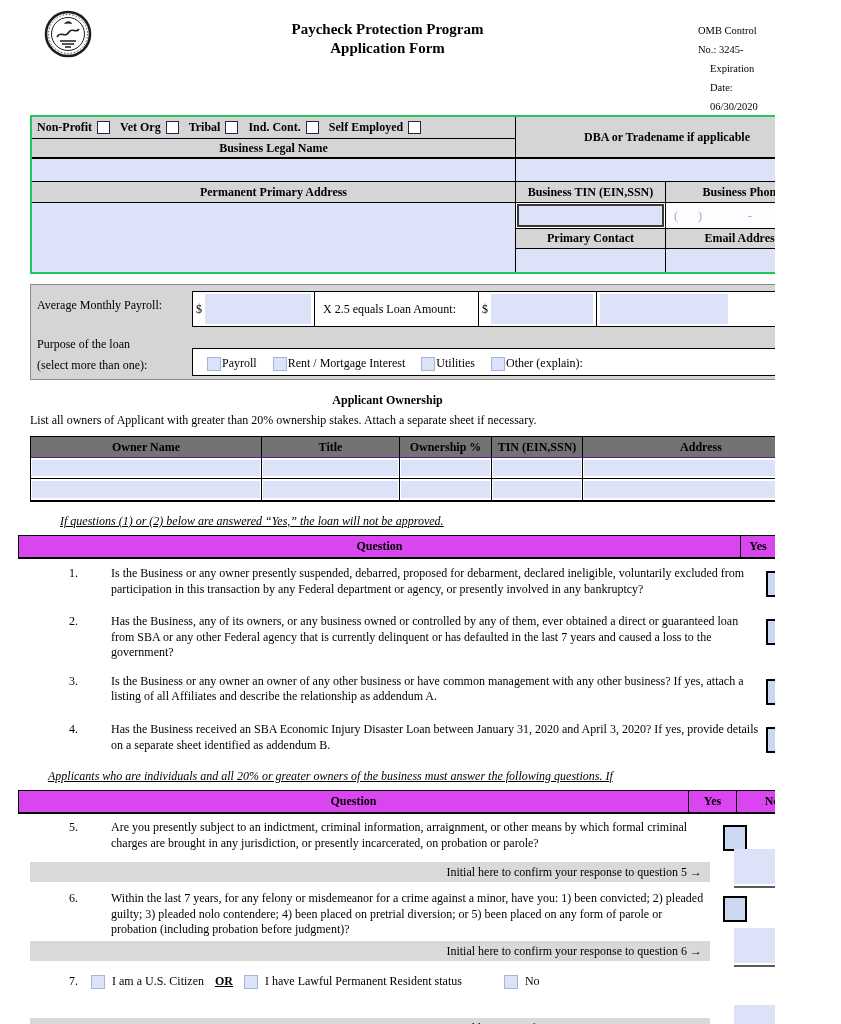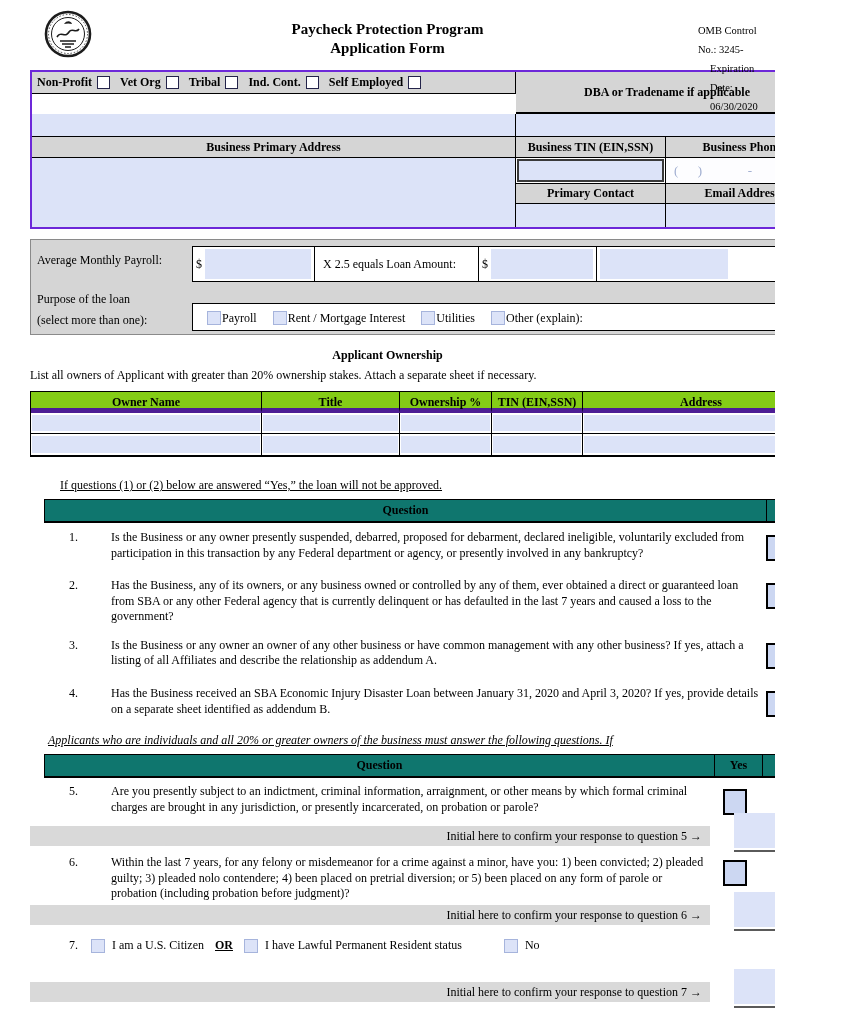--- a/index.html
+++ b/index.html
@@ -11,21 +11,21 @@
   
   .hdr { position:relative; height:70px; }
   .logo { position:absolute; left:44px; top:10px; width:48px; height:48px; }
   .hdr-title { position:absolute; left:0; right:0; top:20px; text-align:center; font-weight:bold; font-size:15px; line-height:1.25; }
   .hdr-omb { position:absolute; left:698px; top:22px; font-size:10.5px; line-height:1.8; }
   .hdr-omb .l2 { padding-left:12px; }
   
   .t1 { margin-left:30px; width:790px; display:grid; box-sizing:border-box;
         grid-template-columns:484px 150px 152px;
         grid-template-rows:22px 20px 23px 21px 26px 20px 23px;
-        border:2px solid #6d28d9; }
+        border:2px solid #22c55e;margin-top:45px; }
   .t1 > div { box-sizing:border-box; }
   .gray { background:#d5d5d5; }
   .blue { background:#dce3f8; }
   .bR { border-right:1px solid #000; }
   .bB { border-bottom:1px solid #000; }
   .bB2 { border-bottom:2px solid #000; }
   .hcell { font-weight:bold; text-align:center; display:flex; align-items:center; justify-content:center; }
   .c-entity { grid-row:1; grid-column:1; display:flex; align-items:center; gap:10px; padding-left:5px; font-weight:bold; }
   .ent { display:inline-flex; align-items:center; gap:5px; white-space:nowrap; }
   .cb-w { display:inline-block; width:11px; height:11px; background:#fff; border:1px solid #24244a; }
@@ -54,40 +54,40 @@
   .payroll-box > div { box-sizing:border-box; }
   .pb-cash { display:flex; align-items:stretch; padding:2px 3px; gap:3px; }
   .pb-cash .cur { align-self:center; }
   .fill-blue { background:#dce3f8; flex:1; }
   .pb-mid { display:flex; align-items:center; padding-left:8px; }
   .t2r2 { display:flex; margin-top:5px; }
   .t2-label2 { width:155px; line-height:1.75; padding-top:2px; }
   .purpose-wrap { width:622px; display:flex; flex-direction:column; justify-content:flex-end; }
   .purpose-box { height:28px; border:1px solid #000; background:#fff; display:flex; align-items:flex-end;
                  gap:16px; padding:0 0 4px 14px; box-sizing:border-box; }
-  .pur { display:inline-flex; align-items:flex-start; gap:1px; white-space:nowrap; }
+  .pur { display:inline-flex; align-items:center; gap:1px; white-space:nowrap; }
   .cb-s { display:inline-block; width:12px; height:12px; background:#dce3f8; border:1px solid #a6b4dc; }
   
   .own-title { margin-top:13px; text-align:center; font-weight:bold; }
   .own-instr { margin:5px 0 0 30px; }
   .own { margin:8px 0 0 30px; width:790px; display:grid; box-sizing:border-box;
          grid-template-columns:231px 138px 92px 91px 1fr;
          border:1px solid #000; border-bottom:2px solid #000; }
   .own > div { box-sizing:border-box; height:21px; }
-  .oh { background:#84cc16; font-weight:bold; text-align:center; line-height:21px; border-bottom:5px solid #4c1d95; }
+  .oh { background:#737373; font-weight:bold; text-align:center; line-height:21px; border-bottom:1px solid #4c1d95; }
   .oc { background:#fff; border-bottom:1px solid #000; padding:2px 1px; height:24px; }
   .oc-inner { background:#dce3f8; height:100%; }
   .oc:nth-last-child(-n+5){ border-bottom:none; }
   
-  .warn1 { margin:20px 0 5px 60px; }
+  .warn1 { margin:11px 0 5px 60px; font-style:italic; }
   .warn1 span, .warn2 span { text-decoration:underline; display:block; width:fit-content; line-height:1.45; }
   .warn2 { margin:10px 0 4px 48px; font-style:italic; }
   
-  .qh { margin:5px 0 0 44px; width:790px; display:grid; box-sizing:border-box;
-        border:1px solid #000; border-bottom:2px solid #000; background:#0f766e; font-weight:bold; }
+  .qh { margin:5px 0 0 18px; width:790px; display:grid; box-sizing:border-box;
+        border:1px solid #000; border-bottom:2px solid #000; background:#d946ef; font-weight:bold; }
   .qh1 { grid-template-columns:722px 35px 1fr; }
   .qh2 { grid-template-columns:670px 48px 1fr; }
   .qh > div { box-sizing:border-box; height:21px; line-height:21px; text-align:center; }
   .qh > div:not(:last-child){ border-right:1px solid #000; }
   .qrow { display:flex; margin-left:30px; width:790px; line-height:1.3; }
   .qnum { width:30px; text-align:right; padding-left:18px; box-sizing:content-box; flex:none; }
   .qtext { margin-left:33px; flex:none; }
   .w1 .qtext { width:648px; }
   .w2 .qtext { width:596px; }
   .qyes1 { width:38px; flex:none; text-align:center; }
@@ -148,23 +148,24 @@
       <span class="ent">
           <span>Ind. Cont.</span>
           <span class="cb-w"></span>
         </span>
       <span class="ent">
           <span>Self Employed</span>
           <span class="cb-w"></span>
         </span>
     </div>
     <div class="c-dba gray bB2 hcell">DBA or Tradename if applicable</div>
+    <div class="c-legal gray bR bB2 hcell">Business Legal Name</div>
     <div class="c-in-legal blue bR bB"></div>
     <div class="c-in-dba blue bB"></div>
-    <div class="c-addr-h gray bR bB hcell">Business Primary Address</div>
+    <div class="c-addr-h gray bR bB hcell">Permanent Primary Address</div>
     <div class="c-tin-h gray bR bB hcell">Business TIN (EIN,SSN)</div>
     <div class="c-phone-h gray bB hcell">Business Phone</div>
     <div class="c-addr-in blue bR"></div>
     <div class="c-tin-in bR bB">
         <div class="tin-field"></div>
       </div>
     <div class="c-phone-in bB">(      )              -</div>
     <div class="c-contact-h gray bR bB hcell">Primary Contact</div>
     <div class="c-email-h gray bB hcell">Email Address</div>
     <div class="c-contact-in blue bR"></div>

